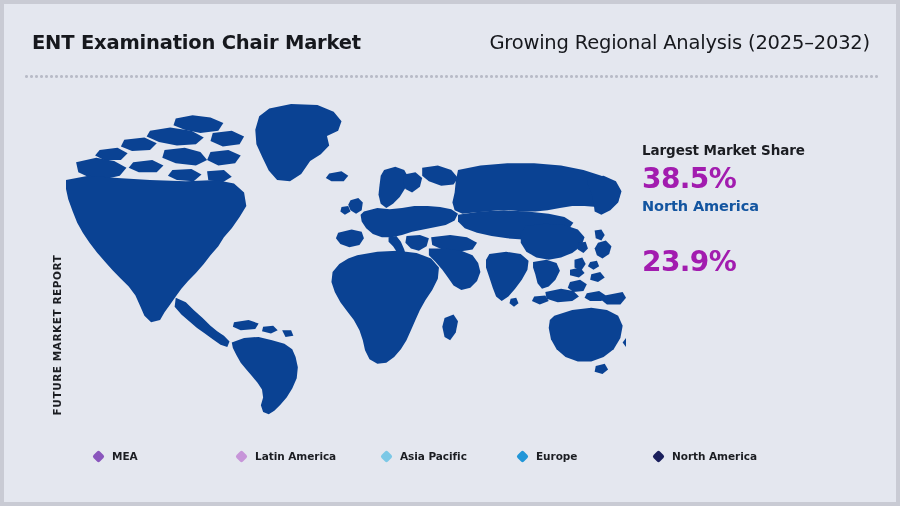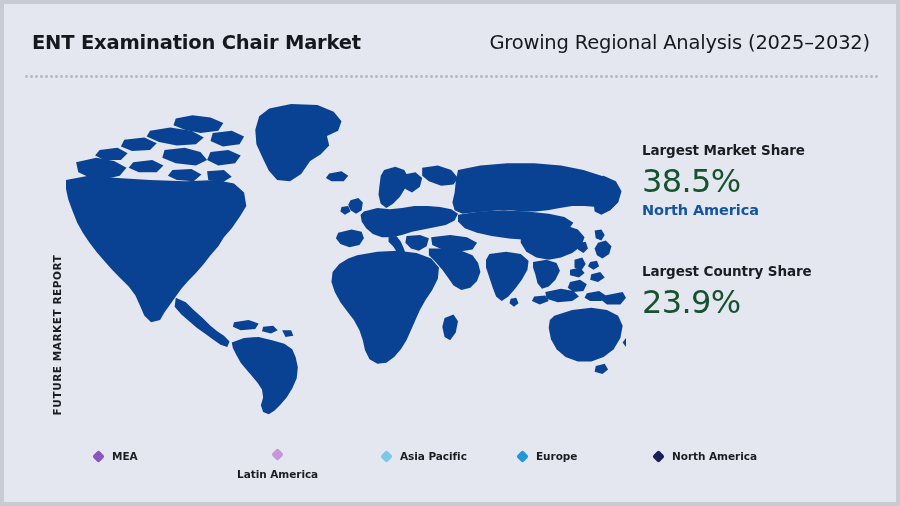--- a/index.html
+++ b/index.html
@@ -57,28 +57,28 @@
   .map-wrap{
     position:absolute;left:62px;top:92px;
     width:560px;height:320px;
   }
   .map-wrap svg{display:block;width:100%;height:100%;}
 
   
   .stats{
     position:absolute;left:638px;top:138px;width:250px;
   }
-  .stat{margin-bottom:45px;}
+  .stat{margin-bottom:34px;}
   .stat:last-child{margin-bottom:0;}
   .stat-label{
     font-size:13.5px;font-weight:bold;color:#1b1d22;
     letter-spacing:-0.1px;margin-bottom:7px;
   }
   .stat-value{
-    font-size:32px;font-weight:normal;color:#14532d;
+    font-size:28px;font-weight:bold;color:#a21caf;
     line-height:1.02;letter-spacing:-0.6px;margin-bottom:4px;
   }
   .stat-region{
     font-size:14.5px;font-weight:bold;color:#1355a0;
     letter-spacing:-0.1px;
   }
 
   
   .legend{
     position:absolute;left:78px;top:446px;
@@ -234,34 +234,33 @@
 
     <div class="stats">
 
       <div class="stat">
         <div class="stat-label">Largest Market Share</div>
         <div class="stat-value">38.5%</div>
         <div class="stat-region">North America</div>
       </div>
 
       <div class="stat">
-        <div class="stat-label">Largest Country Share</div>
         <div class="stat-value">23.9%</div>
       </div>
 
     </div>
 
     <div class="legend">
 
       <div class="legend-item" id="li0" style="left: 12px;">
         <span class="legend-dot" id="ld0" style="background: rgb(138, 86, 189);"></span>
         <span class="legend-label">MEA</span>
       </div>
 
-      <div class="legend-item" id="li1" style="left: 155px; flex-direction: column;">
+      <div class="legend-item" id="li1" style="left: 155px;">
         <span class="legend-dot" id="ld1" style="background: rgb(199, 149, 217);"></span>
         <span class="legend-label">Latin America</span>
       </div>
 
       <div class="legend-item" id="li2" style="left: 300px;">
         <span class="legend-dot" id="ld2" style="background: rgb(124, 200, 230);"></span>
         <span class="legend-label">Asia Pacific</span>
       </div>
 
       <div class="legend-item" id="li3" style="left: 428px; margin-left: 8px;">

